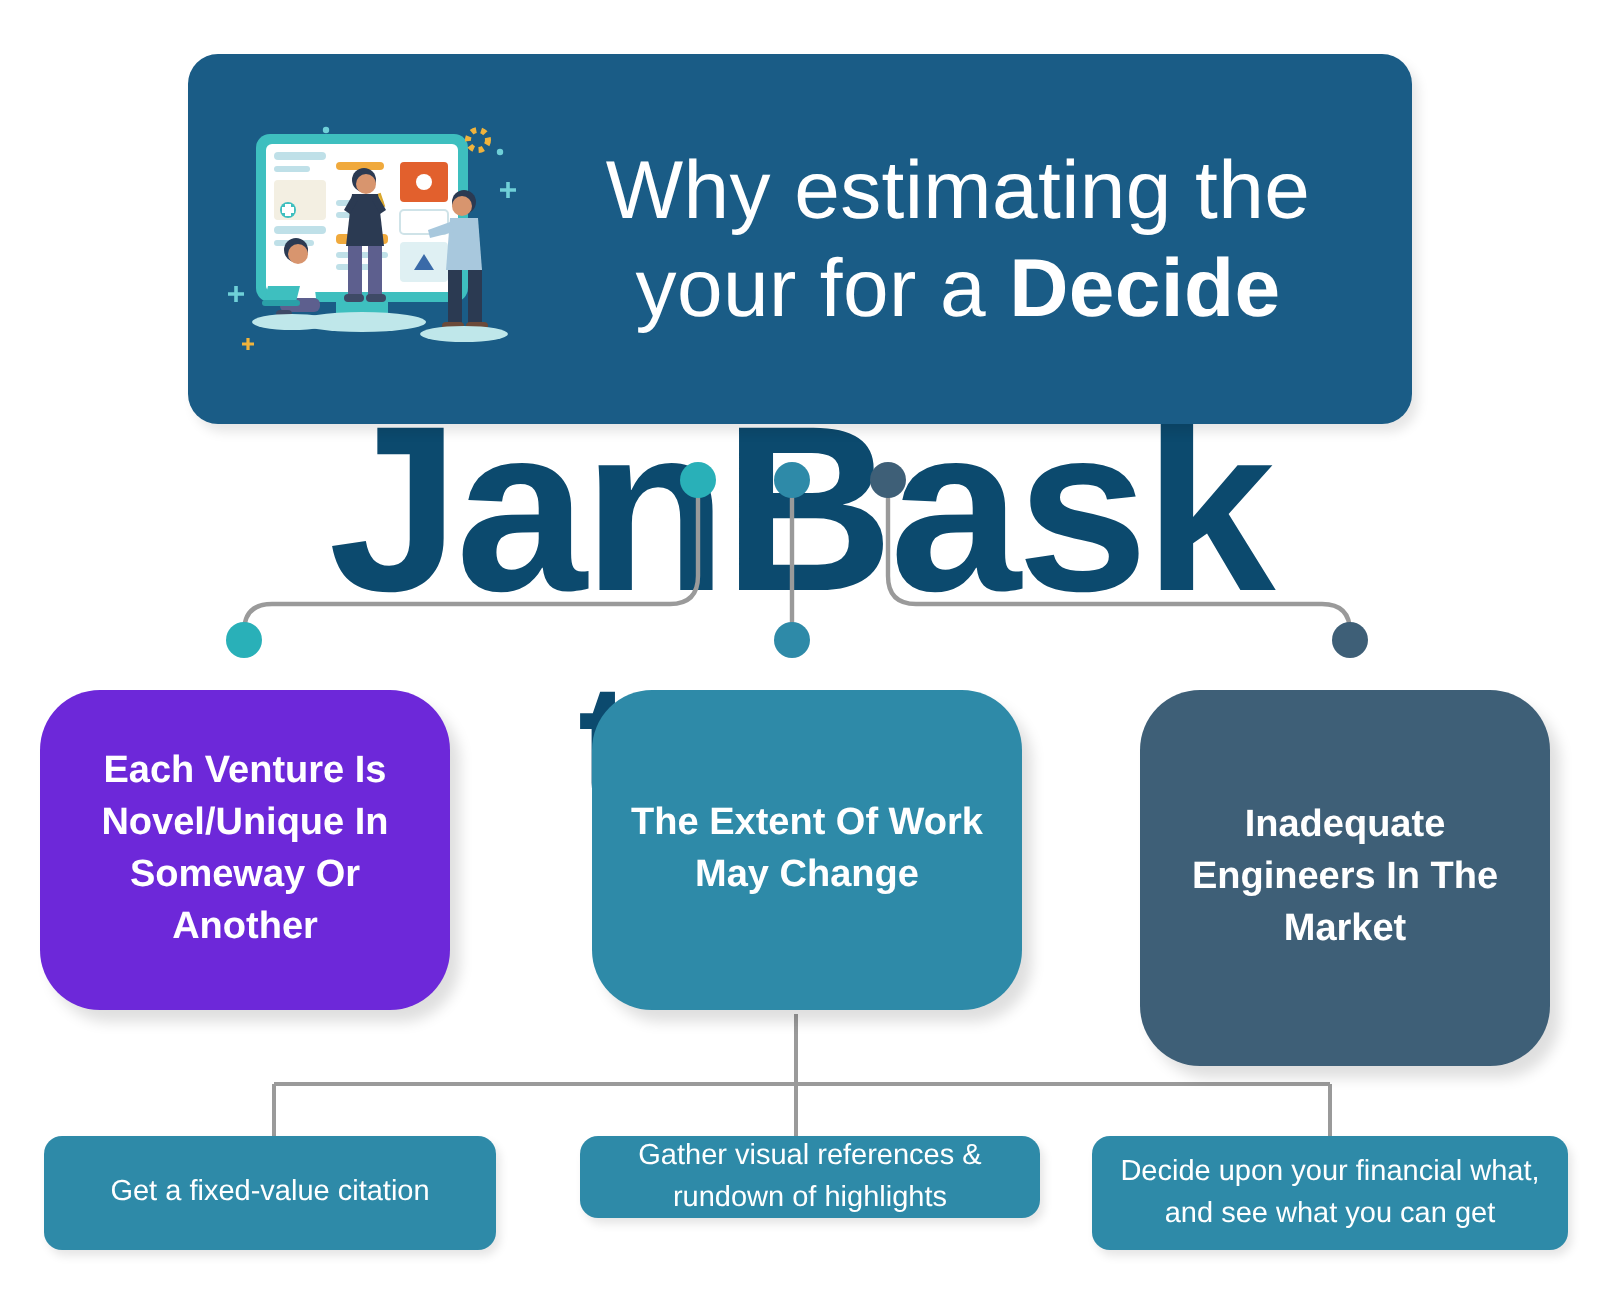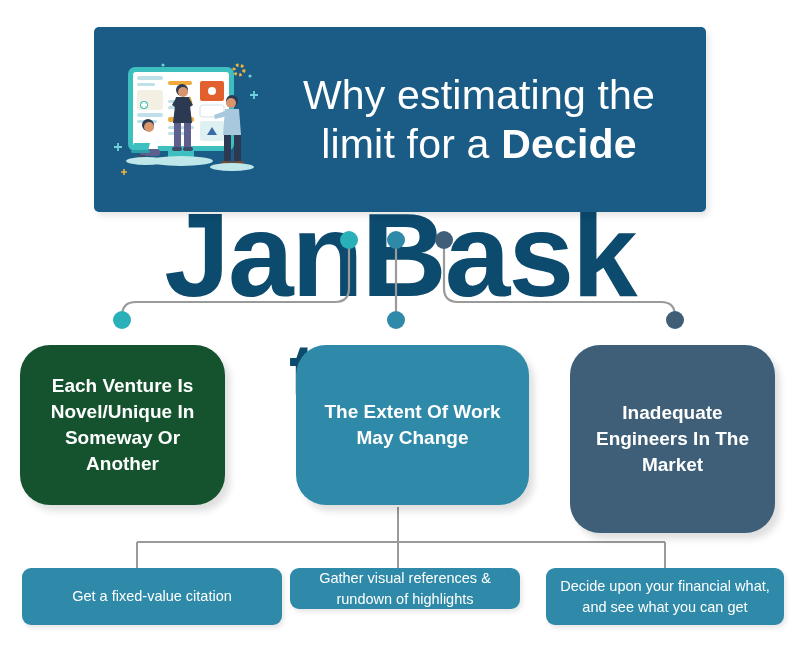--- a/index.html
+++ b/index.html
@@ -50,21 +50,21 @@
   }
 
   
   .header-card {
     position: absolute;
     left: 94px;
     top: 27px;
     width: 612px;
     height: 185px;
     background: #1a5c86;
-    border-radius: 5px;
+    border-radius: 15px;
     z-index: 3;
     display: flex;
     align-items: center;
     box-shadow: 3px 4px 6px rgba(0,0,0,0.10);
   }
 
   .header-illustration {
     width: 160px;
     height: 150px;
     flex: 0 0 160px;
@@ -108,25 +108,25 @@
     font-weight: 700;
     font-size: 19px;
     line-height: 1.38;
     padding: 10px 16px;
     box-shadow: 5px 6px 7px rgba(0,0,0,0.13);
   }
 
   .tier2-a {
     left: 20px;  top: 345px;
     width: 205px; height: 160px;
-    background: #14532d;
+    background: #6d28d9;
   }
   .tier2-b {
     left: 296px; top: 345px;
-    width: 233px; height: 160px;
+    width: 215px; height: 160px;
     background: #2e8aa8;
   }
   .tier2-c {
     left: 570px; top: 345px;
     width: 205px; height: 188px;
     background: #3e5f77;
   }
 
   
   .tier3 {
@@ -139,21 +139,21 @@
     justify-content: center;
     text-align: center;
     color: #ffffff;
     font-weight: 400;
     font-size: 14.5px;
     line-height: 1.4;
     padding: 6px 10px;
     box-shadow: 2px 3px 5px rgba(0,0,0,0.10);
   }
 
-  .tier3-a { left: 22px;  top: 568px; width: 260px; height: 57px; }
+  .tier3-a { left: 22px;  top: 568px; width: 226px; height: 57px; }
   .tier3-b { left: 290px; top: 568px; width: 230px; height: 41px; }
   .tier3-c { left: 546px; top: 568px; width: 238px; height: 57px; }
 </style>
 </head>
 <body>
 
 <div id="stage">
 
   <div class="watermark watermark-1">JanBask</div>
   <div class="watermark watermark-2">t a          e</div>
@@ -250,21 +250,21 @@
         <path d="M 146 46 L 146 54 M 142 50 L 150 50" stroke="#6fd0d8" stroke-width="1.8"></path>
         <path d="M 10 98 L 10 106 M 6 102 L 14 102" stroke="#6fd0d8" stroke-width="1.8"></path>
         <path d="M 16 124 L 16 130 M 13 127 L 19 127" stroke="#f0b33c" stroke-width="1.6"></path>
         <circle cx="55" cy="20" r="1.6" fill="#6fd0d8"></circle>
       </svg>
     </div>
 
     <div class="header-title">
       <div>Why estimating the</div>
       <div>
-        <span>limit for a </span><b>Decide</b>
+        <span>your for a </span><b>Decide</b>
       </div>
     </div>
   </div>
 
   <div class="tier2 tier2-a">Each Venture Is Novel/Unique In Someway Or Another</div>
   <div class="tier2 tier2-b">The Extent Of Work May Change</div>
   <div class="tier2 tier2-c">Inadequate Engineers In The Market</div>
 
   <div class="tier3 tier3-a">Get a fixed-value citation</div>
   <div class="tier3 tier3-b">Gather visual references &amp; rundown of highlights</div>

